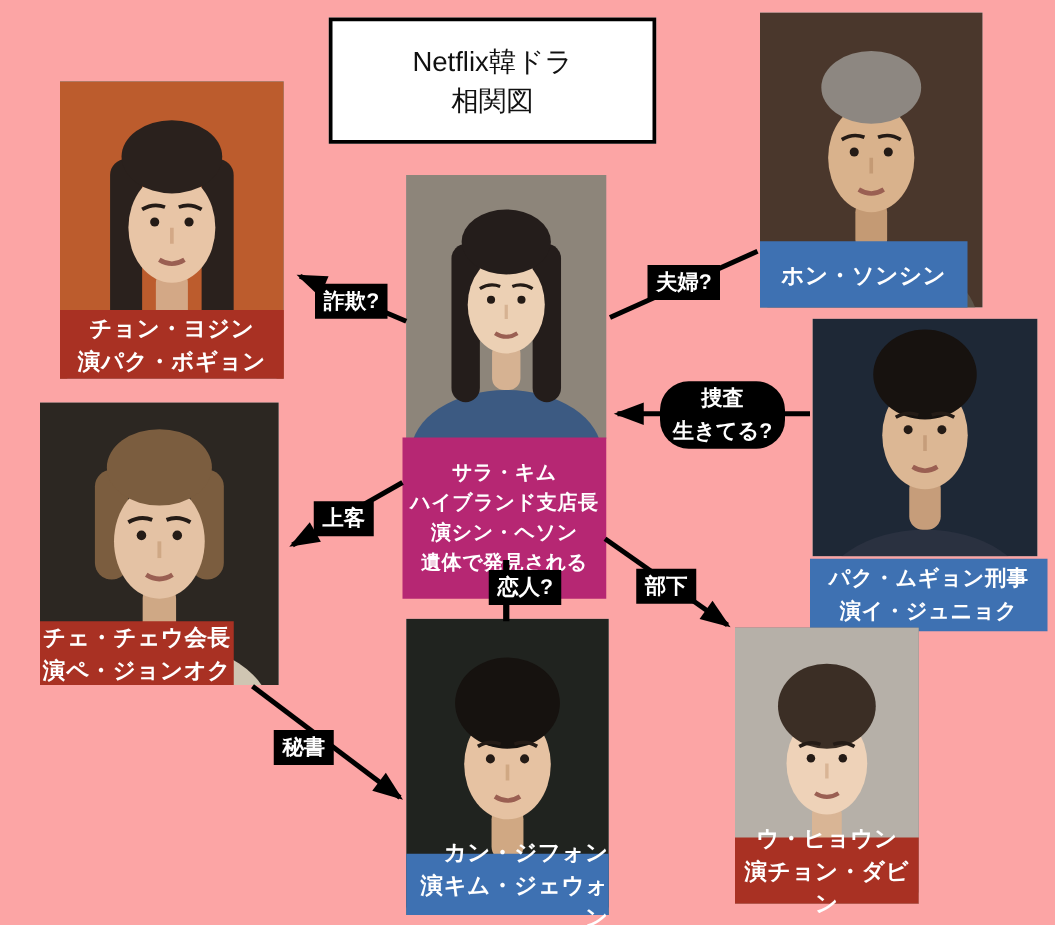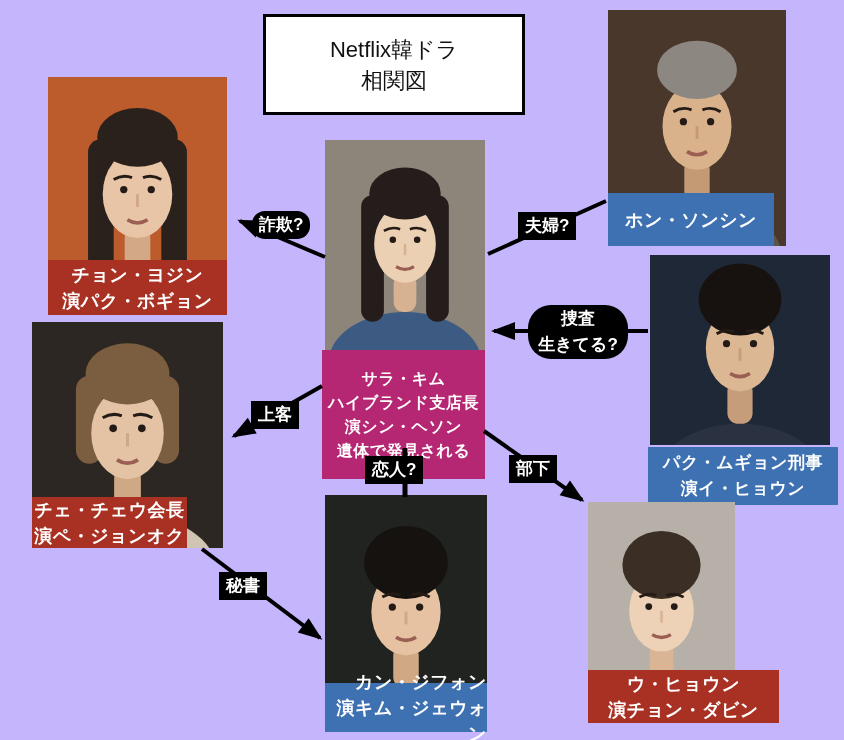--- a/index.html
+++ b/index.html
@@ -1,17 +1,17 @@
 <!DOCTYPE html>
 <html><head>
 <meta charset="utf-8">
 <style>
   html,body{margin:0;padding:0;background:#ffffff;}
   body{font-family:"Liberation Sans","DejaVu Sans",sans-serif;}
-  #canvas{position:relative;width:844px;height:740px;background:#c4b5fd;overflow:hidden;}
+  #canvas{position:relative;width:844px;height:740px;background:#fca5a5;overflow:hidden;}
 
   
   .char{position:absolute;z-index:2;}
   .photo{position:absolute;overflow:hidden;background:#888;}
   .photo svg{display:block;}
   .name-label{position:absolute;left:0;right:0;color:#fff;font-weight:bold;
               text-align:center;display:flex;flex-direction:column;justify-content:center;
               line-height:26px;font-size:18px;letter-spacing:.5px;}
   .name-label.overlay{bottom:0;}
   .red{background:#a93123;}
@@ -37,21 +37,21 @@
 </head>
 <body>
 
 <div id="canvas">
 
   <div class="title-box">
     <div>Netflix韓ドラ</div>
     <div>相関図</div>
   </div>
 
-  <div class="char" style="left:48px;top:65px;width:179px;height:238px;margin-top:12px;">
+  <div class="char" style="left:48px;top:65px;width:179px;height:238px;">
     <div class="photo" style="left:0;top:0;width:179px;height:238px;">
         <svg viewBox="0 0 100 130" width="100%" height="100%" preserveAspectRatio="xMidYMid slice">
           <rect width="100" height="130" fill="#bc5c2d"></rect>
           <ellipse cx="50" cy="137" rx="47" ry="31" fill="#a9cde6"></ellipse>
           <rect x="43" y="82" width="14" height="24" rx="6" fill="#d3a886"></rect>
           <rect x="23" y="34" width="14" height="78" rx="7" fill="#2a211d"></rect>
           <rect x="63" y="34" width="14" height="78" rx="7" fill="#2a211d"></rect>
           <ellipse cx="50" cy="64" rx="19" ry="24" fill="#e8c5a6"></ellipse>
           <ellipse cx="50" cy="33" rx="22" ry="16" fill="#2a211d"></ellipse>
           <path d="M37,56 q5,-3 10,-1" stroke="#241b16" stroke-width="1.6" fill="none"></path>
@@ -126,21 +126,21 @@
           <path d="M37,56 q5,-3 10,-1" stroke="#241b16" stroke-width="1.6" fill="none"></path>
           <path d="M53,55 q5,-2 10,1" stroke="#241b16" stroke-width="1.6" fill="none"></path>
           <circle cx="42.5" cy="61.5" r="2" fill="#241b16"></circle>
           <circle cx="57.5" cy="61.5" r="2" fill="#241b16"></circle>
           <path d="M50,64 l0,7" stroke="#c69d7a" stroke-width="1.6"></path>
           <path d="M44.5,78 q5.5,3.5 11,0" stroke="#9a5f52" stroke-width="2" fill="none"></path>
         </svg>
       </div>
     <div class="name-label blue park-label" style="top:192px;height:58px;">
       <div>パク・ムギョン刑事</div>
-      <div>演イ・ヒョウン</div>
+      <div>演イ・ジュニョク</div>
     </div>
   </div>
 
   <div class="char" style="left:32px;top:322px;width:155px;height:226px;">
     <div class="photo" style="left:0;top:0;width:191px;height:226px;">
         <svg viewBox="0 0 100 130" width="100%" height="100%" preserveAspectRatio="xMidYMid slice">
           <rect width="100" height="130" fill="#2c2722"></rect>
           <ellipse cx="50" cy="137" rx="47" ry="31" fill="#cfc5b2"></ellipse>
           <rect x="43" y="82" width="14" height="24" rx="6" fill="#cfa885"></rect>
           <rect x="23" y="34" width="14" height="46" rx="7" fill="#7b5d3f"></rect>
@@ -176,21 +176,21 @@
           <path d="M50,64 l0,7" stroke="#d0a883" stroke-width="1.6"></path>
           <path d="M44.5,78 q5.5,3.5 11,0" stroke="#9a5f52" stroke-width="2" fill="none"></path>
         </svg>
       </div>
     <div class="name-label overlay blue" style="height:49px;text-align:right;">
       <div>カン・ジフォン</div>
       <div>演キム・ジェウォン</div>
     </div>
   </div>
 
-  <div class="char" style="left:588px;top:502px;width:147px;height:221px;padding-left:44px;">
+  <div class="char" style="left:588px;top:502px;width:147px;height:221px;">
     <div class="photo" style="left:0;top:0;width:147px;height:221px;">
         <svg viewBox="0 0 100 130" width="100%" height="100%" preserveAspectRatio="xMidYMid slice">
           <rect width="100" height="130" fill="#b6b0a8"></rect>
           <ellipse cx="50" cy="137" rx="47" ry="31" fill="#f1eee6"></ellipse>
           <rect x="43" y="82" width="14" height="24" rx="6" fill="#d9b595"></rect>
           <ellipse cx="50" cy="64" rx="19" ry="24" fill="#eed2b8"></ellipse>
           <ellipse cx="50" cy="37" rx="23" ry="20" fill="#3b2e25"></ellipse>
           <path d="M37,56 q5,-3 10,-1" stroke="#241b16" stroke-width="1.6" fill="none"></path>
           <path d="M53,55 q5,-2 10,1" stroke="#241b16" stroke-width="1.6" fill="none"></path>
           <circle cx="42.5" cy="61.5" r="2" fill="#241b16"></circle>
@@ -213,24 +213,24 @@
     </defs>
     <line x1="325" y1="257" x2="240" y2="221" stroke="#000" stroke-width="4" marker-end="url(#arw)"></line>
     <line x1="488" y1="254" x2="606" y2="201" stroke="#000" stroke-width="4"></line>
     <line x1="648" y1="331" x2="494" y2="331" stroke="#000" stroke-width="4" marker-end="url(#arw)"></line>
     <line x1="322" y1="386" x2="234" y2="436" stroke="#000" stroke-width="4" marker-end="url(#arw)"></line>
     <line x1="405" y1="448" x2="405" y2="497" stroke="#000" stroke-width="5"></line>
     <line x1="484" y1="431" x2="582" y2="500" stroke="#000" stroke-width="4" marker-end="url(#arw)"></line>
     <line x1="202" y1="549" x2="320" y2="638" stroke="#000" stroke-width="4" marker-end="url(#arw)"></line>
   </svg>
 
-  <div class="rel" style="left:252px;top:211px;border-radius:13px;">詐欺?</div>
+  <div class="rel" style="left:252px;top:227px;">詐欺?</div>
   <div class="rel" style="left:518px;top:212px;">夫婦?</div>
   <div class="rel" style="left:528px;top:305px;width:86px;border-radius:23px;">
     <div>捜査</div>
     <div>生きてる?</div>
   </div>
   <div class="rel" style="left:251px;top:401px;">上客</div>
-  <div class="rel" style="left:365px;top:456px;text-align:right;">恋人?</div>
+  <div class="rel" style="left:391px;top:456px;text-align:right;">恋人?</div>
   <div class="rel" style="left:509px;top:455px;">部下</div>
-  <div class="rel" style="left:219px;top:572px;">秘書</div>
+  <div class="rel" style="left:219px;top:584px;">秘書</div>
 
 </div>
 
 </body></html>

